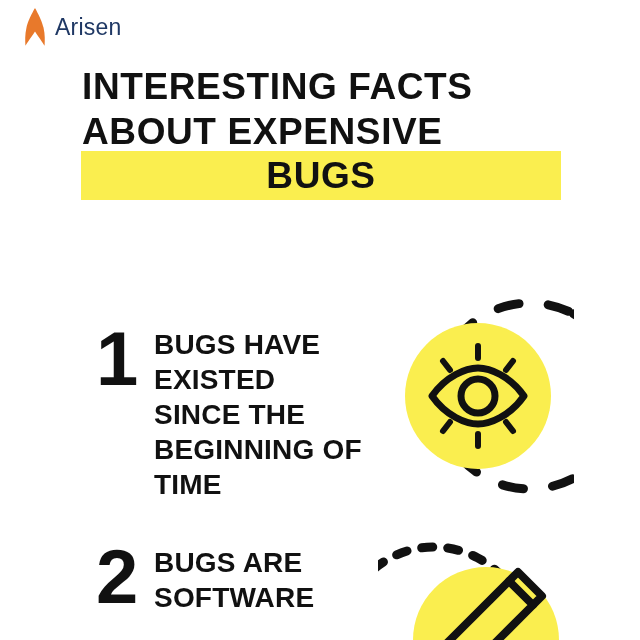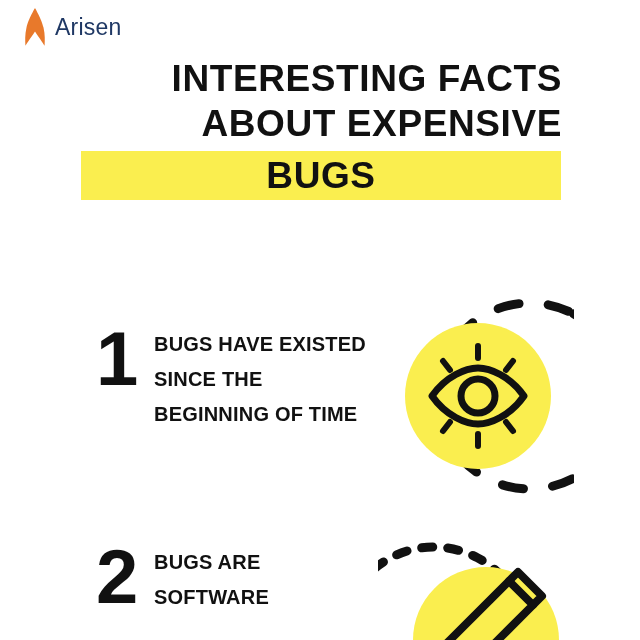--- a/index.html
+++ b/index.html
@@ -42,23 +42,23 @@
     letter-spacing: 0.2px;
     color: #1f3864;
     line-height: 1;
     white-space: nowrap;
   }
 
   
   .headline {
     position: absolute;
     left: 82px;
-    top: 56px;
+    top: 64px;
     width: 480px;
-    text-align: right;
+    text-align: left;
   }
   .headline-line {
     font-family: "Liberation Sans", sans-serif;
     font-weight: 700;
     font-size: 37px;
     line-height: 45px;
     letter-spacing: 0.6px;
     color: #111111;
     white-space: nowrap;
   }
@@ -96,21 +96,21 @@
     font-weight: 700;
     font-size: 76px;
     line-height: 74px;
     color: #111111;
     width: 58px;
     flex: 0 0 58px;
   }
   .fact-text {
     font-family: "Liberation Sans", sans-serif;
     font-weight: 700;
-    font-size: 20px;
+    font-size: 28px;
     line-height: 35px;
     letter-spacing: 0.2px;
     color: #111111;
     padding-top: 5px;
     max-width: 215px;
   }
 
   
   .icon-badge {
     position: absolute;

